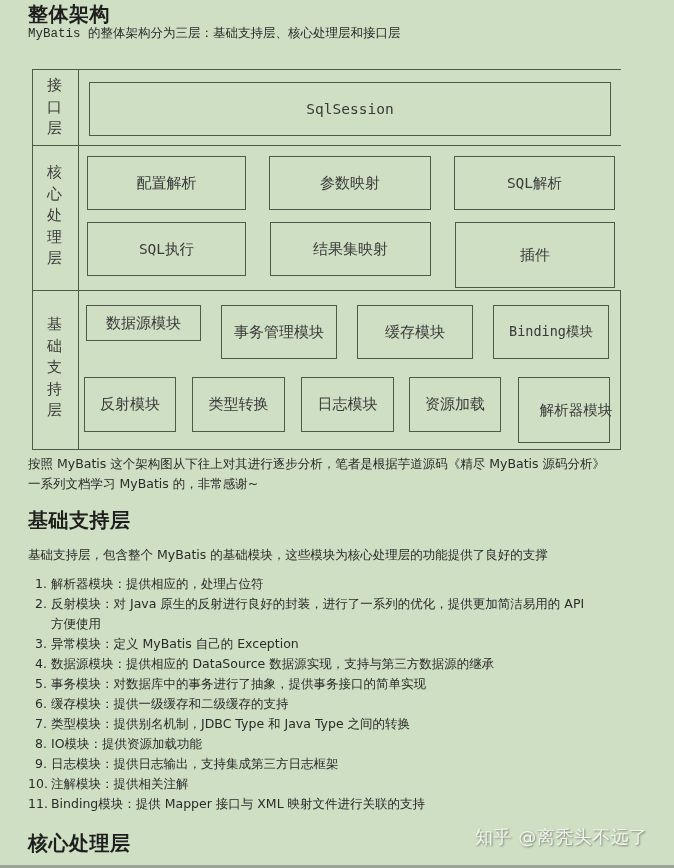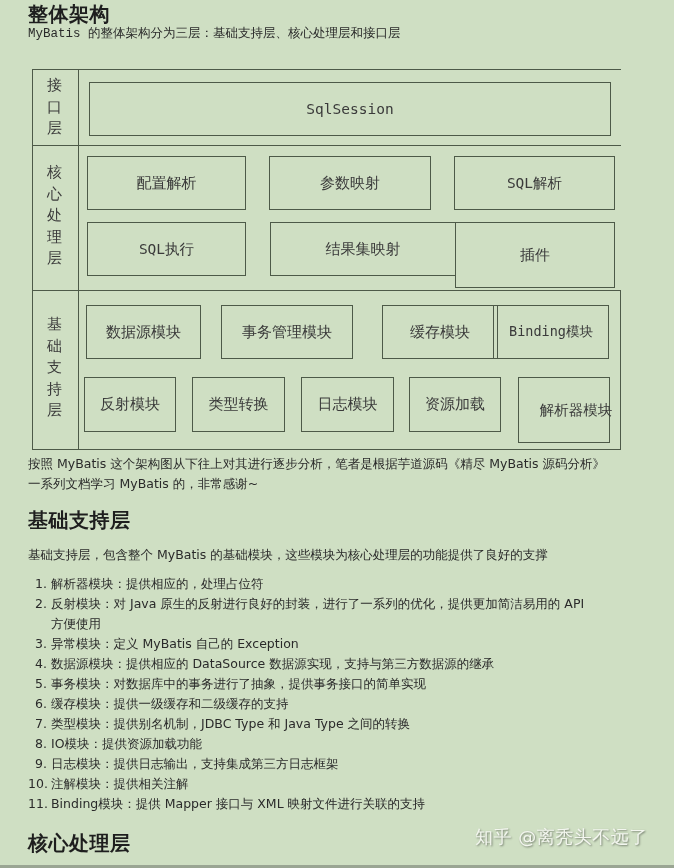--- a/index.html
+++ b/index.html
@@ -59,33 +59,33 @@
     <div>核</div>
     <div>心</div>
     <div>处</div>
     <div>理</div>
     <div>层</div>
   </div>
   <div class="box" style="left:55px; top:87px; width:159px; height:54px;">配置解析</div>
   <div class="box" style="left:237px; top:87px; width:162px; height:54px;">参数映射</div>
   <div class="box mono" style="left:422px; top:87px; width:161px; height:54px;">SQL解析</div>
   <div class="box mono" style="left:55px; top:153px; width:159px; height:54px;">SQL执行</div>
-  <div class="box" style="left:238px; top:153px; width:186px; height:54px;">结果集映射</div>
+  <div class="box" style="left:238px; top:153px; width:161px; height:54px;">结果集映射</div>
   <div class="box" style="left:423px; top:153px; width:160px; height:66px;">插件</div>
 
   <div class="dlabel" style="top:245px;">
     <div>基</div>
     <div>础</div>
     <div>支</div>
     <div>持</div>
     <div>层</div>
   </div>
-  <div class="box" style="left:54px; top:236px; width:115px; height:54px;">数据源模块</div>
-  <div class="box" style="left:189px; top:236px; width:132px; height:54px;">事务管理模块</div>
-  <div class="box" style="left:325px; top:236px; width:116px; height:54px;margin-left:25px;">缓存模块</div>
+  <div class="box" style="left:54px; top:236px; width:115px; height:36px;">数据源模块</div>
+  <div class="box" style="left:189px; top:236px; width:116px; height:54px;">事务管理模块</div>
+  <div class="box" style="left:325px; top:236px; width:116px; height:54px;">缓存模块</div>
   <div class="box mono" style="left:461px; top:236px; width:116px; height:54px; font-size:13.5px;">Binding模块</div>
   <div class="box" style="left:52px; top:308px; width:92px; height:55px;">反射模块</div>
   <div class="box" style="left:160px; top:308px; width:93px; height:55px;">类型转换</div>
   <div class="box" style="left:269px; top:308px; width:93px; height:55px;">日志模块</div>
   <div class="box" style="left:377px; top:308px; width:92px; height:55px;">资源加载</div>
   <div class="box" style="left:486px; top:308px; width:92px; height:66px; font-size:14.5px;padding-left:24px;">解析器模块</div>
 </div>
 
 <div class="abs p" style="left:28px; top:454px;">按照 MyBatis 这个架构图从下往上对其进行逐步分析，笔者是根据芋道源码《精尽 MyBatis 源码分析》</div>
 <div class="abs p" style="left:28px; top:474px;">一系列文档学习 MyBatis 的，非常感谢~</div>

